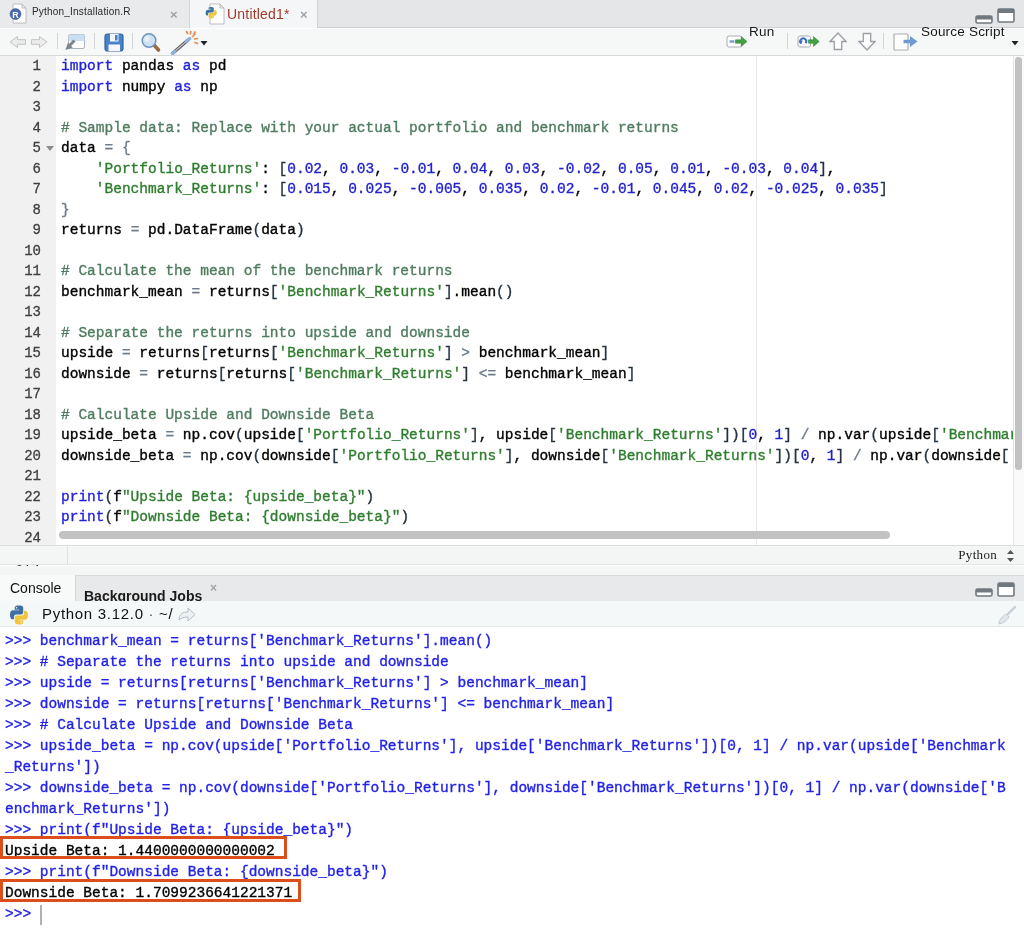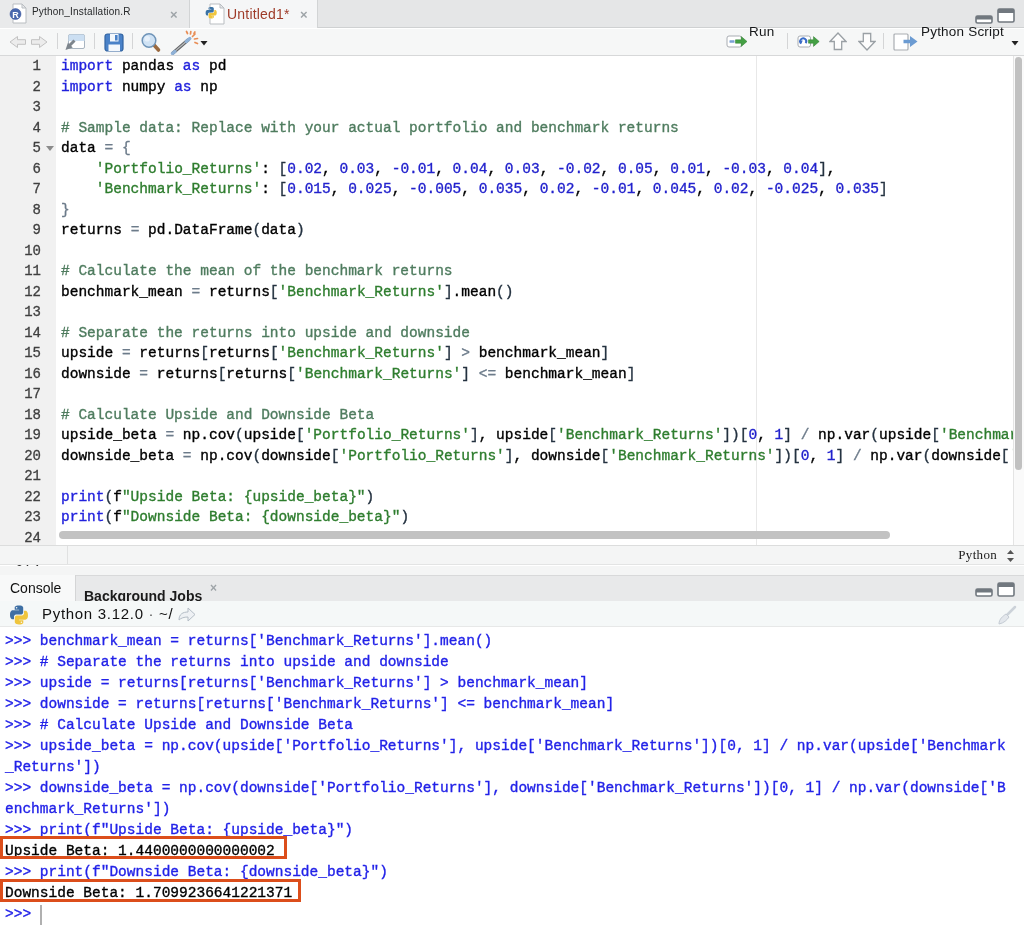--- a/index.html
+++ b/index.html
@@ -161,21 +161,21 @@
 </svg>
 <svg class="abs" style="left:858px; top:32px;" width="18" height="19" viewBox="0 0 18 19">
   <path d="M9 18 L17 9.5 h-4.3 v-8 h-7.4 v8 h-4.3 z" fill="#fdfdfd" stroke="#9aa0a5" stroke-width="1.3"></path>
 </svg>
 <div class="abs tsep" style="left:883px;"></div>
 
 <svg class="abs" style="left:893px; top:33px;" width="27" height="18" viewBox="0 0 27 18">
   <rect x="1" y="1" width="14" height="16" rx="1" fill="#fff" stroke="#a9adb2" stroke-width="1.2"></rect>
   <path d="M10.5 6.8 h6.5 v-3.8 l7.5 5.5 -7.5 5.5 v-3.8 h-6.5 z" fill="#6b9bd2"></path>
 </svg>
-<div class="abs tlabel" style="left:921px;">Python Script</div>
+<div class="abs tlabel" style="left:921px;">Source Script</div>
 <svg class="abs" style="left:1011px; top:41px;" width="8" height="5" viewBox="0 0 8 5">
     <path d="M0.5 0 h7 l-3.5 4.5 z" fill="#222"></path>
   </svg>
 
 <div class="abs" id="editor">
   <div class="abs" id="gutter"></div>
   <div class="abs" id="gutnums">1
 2
 3
 4

